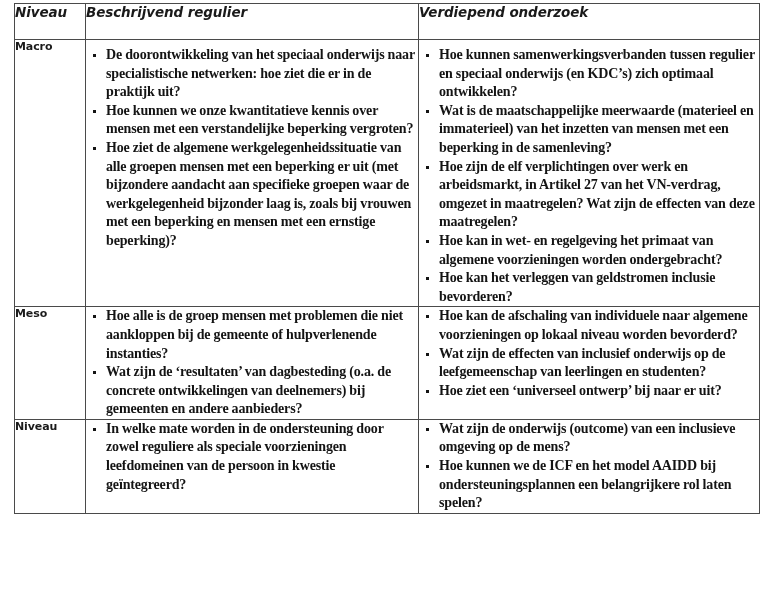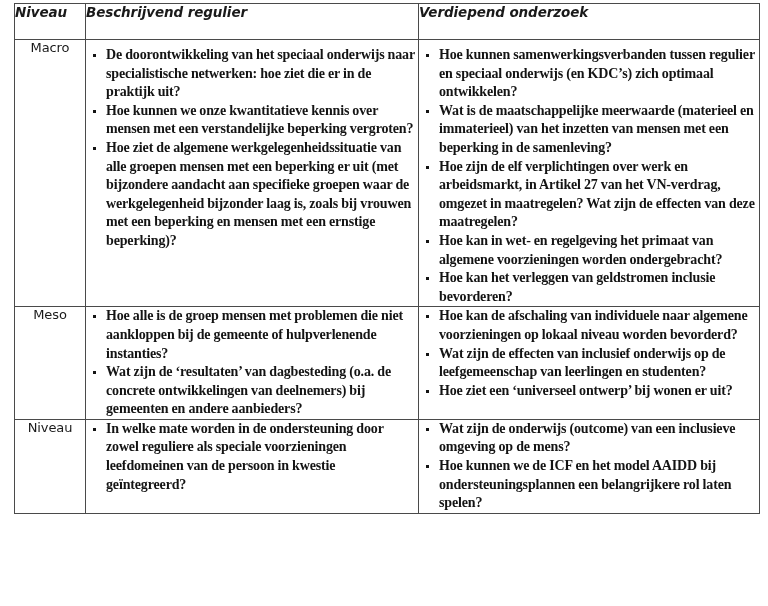--- a/index.html
+++ b/index.html
@@ -45,25 +45,24 @@
     padding: 7px 0 0 9px;
     font-style: italic;
     font-weight: bold;
     font-size: 13.5px;
     letter-spacing: -0.1px;
     text-align: left;
     white-space: nowrap;
   }
   .niveau-cell {
     padding: 9px 0 0 9px;
-    font-size: 13px;
-    font-weight: normal;
+    font-size: 11px;
+    font-weight: bold;
     letter-spacing: -0.1px;
     white-space: nowrap;
-    text-align: center;
   }
   .list-cell {
     padding: 7px 8px 10px 4px;
   }
   ul.qlist {
     list-style: none;
     margin: 0;
     padding: 0;
   }
   ul.qlist > li {
@@ -131,21 +130,21 @@
         <td class="list-cell">
           <ul class="qlist">
               <li>Hoe alle is de groep mensen met problemen die niet aankloppen bij de gemeente of hulpverlenende instanties?</li>
               <li>Wat zijn de ‘resultaten’ van dagbesteding (o.a. de concrete ontwikkelingen van deelnemers) bij gemeenten en andere aanbieders?</li>
             </ul>
         </td>
         <td class="list-cell">
           <ul class="qlist">
               <li>Hoe kan de afschaling van individuele naar algemene voorzieningen op lokaal niveau worden bevorderd?</li>
               <li>Wat zijn de effecten van inclusief onderwijs op de leefgemeenschap van leerlingen en studenten?</li>
-              <li>Hoe ziet een ‘universeel ontwerp’ bij wonen er uit?</li>
+              <li>Hoe ziet een ‘universeel ontwerp’ bij naar er uit?</li>
             </ul>
         </td>
       </tr>
       <tr class="row-micro">
         <td class="niveau-cell">Niveau</td>
         <td class="list-cell">
           <ul class="qlist">
               <li>In welke mate worden in de ondersteuning door zowel reguliere als speciale voorzieningen leefdomeinen van de persoon in kwestie geïntegreerd?</li>
             </ul>
         </td>

